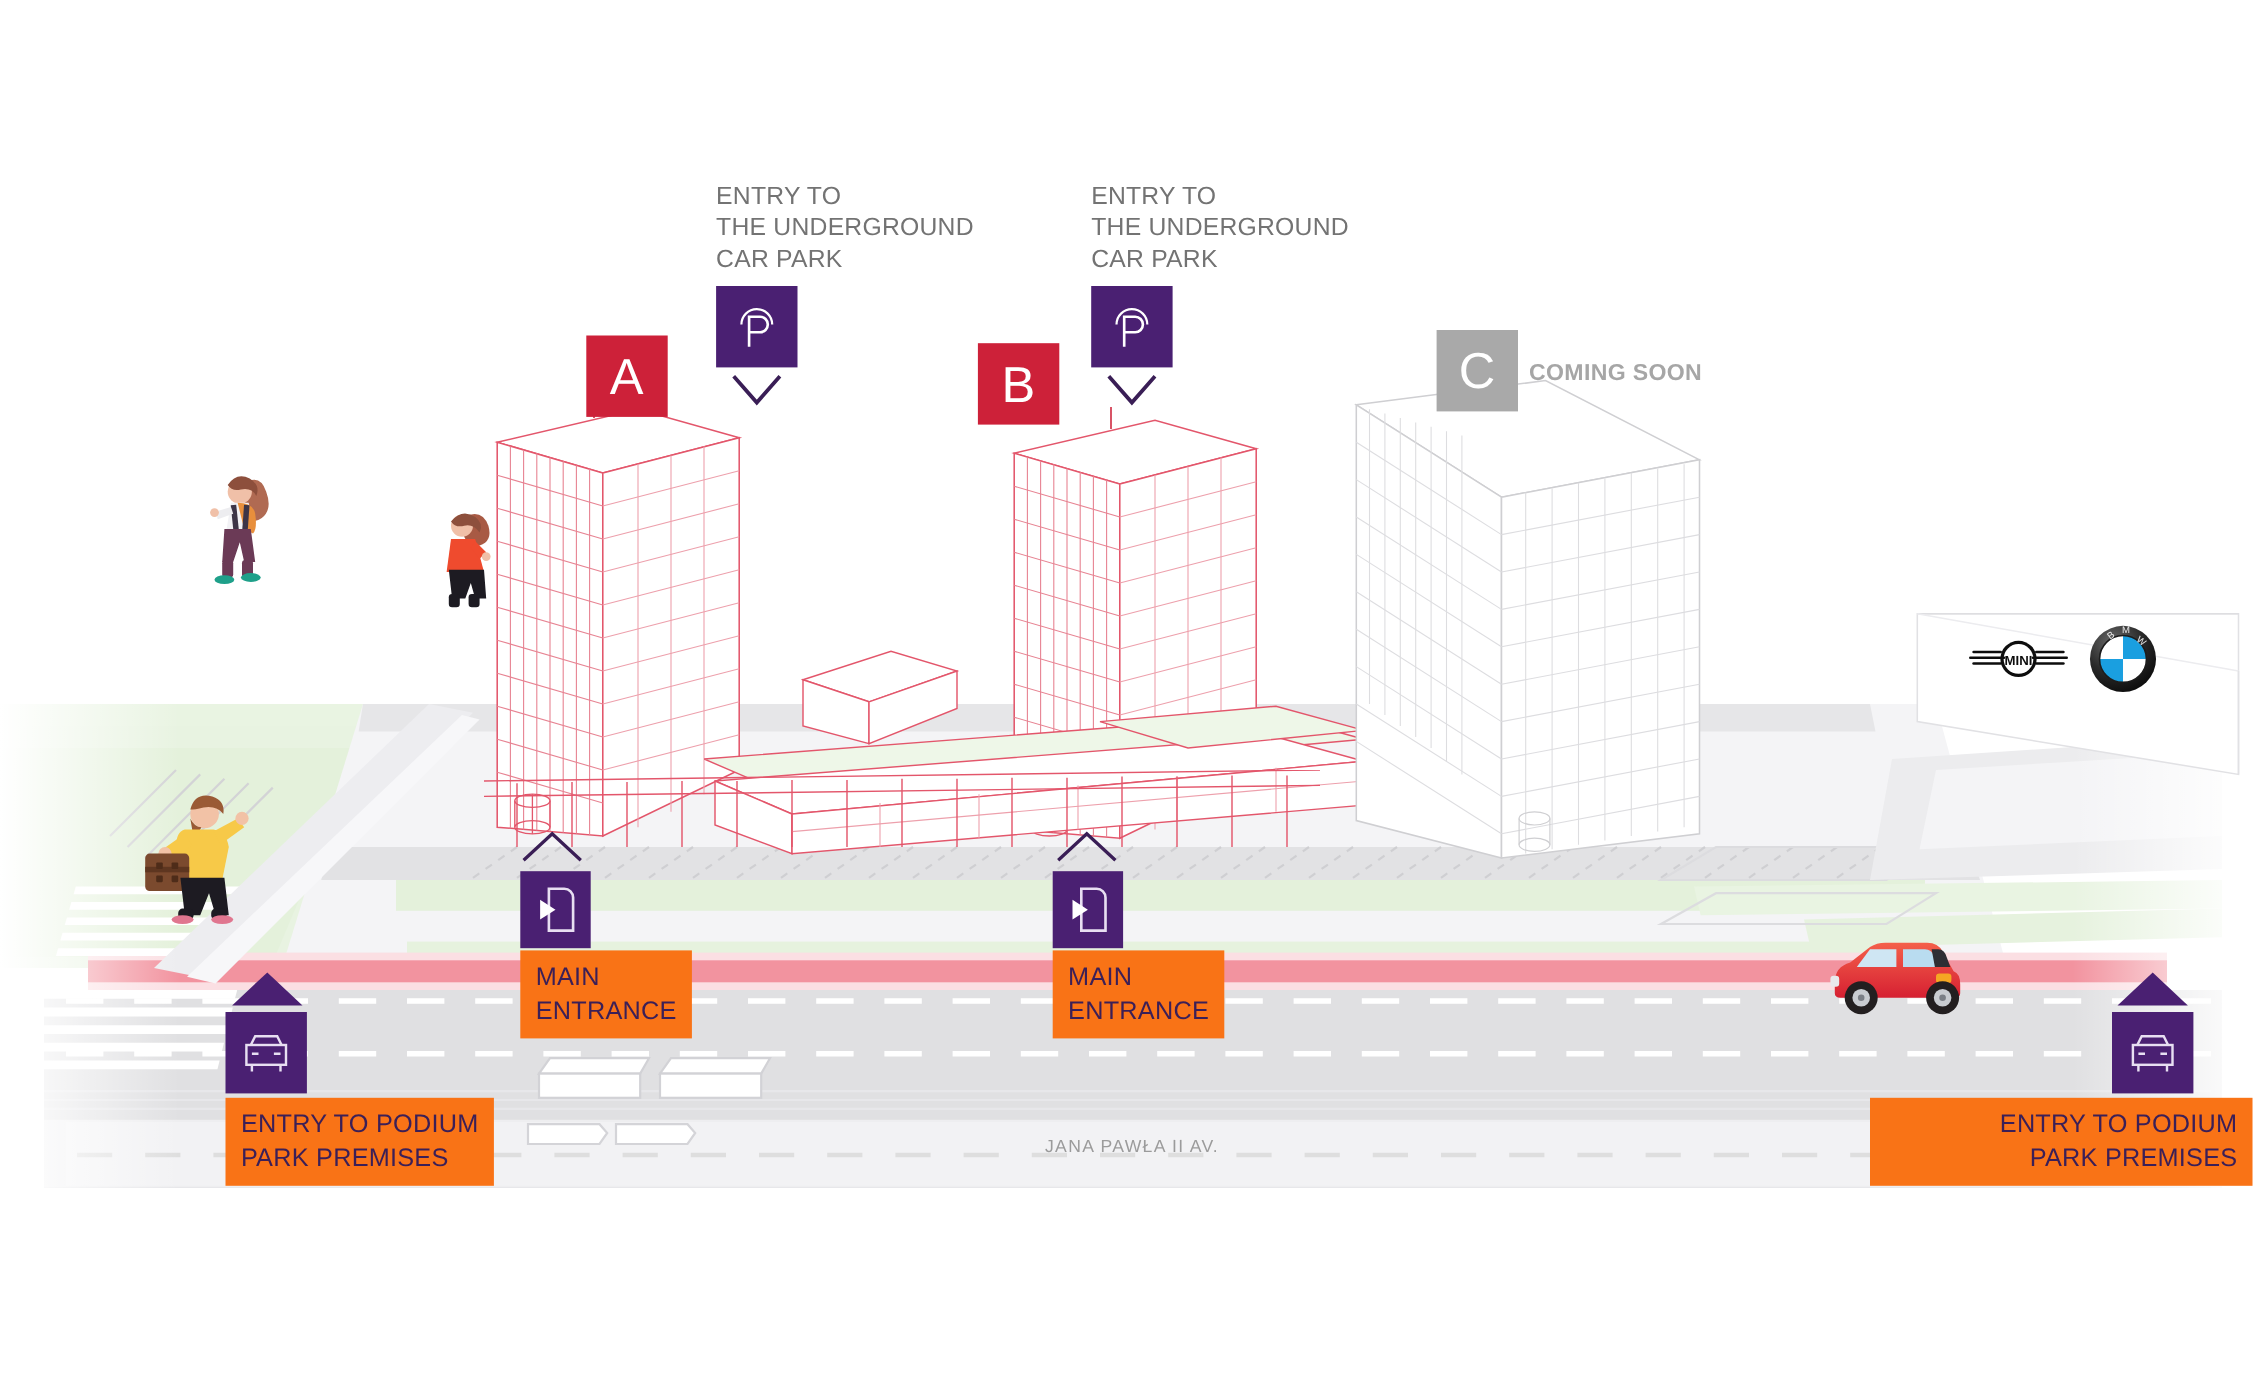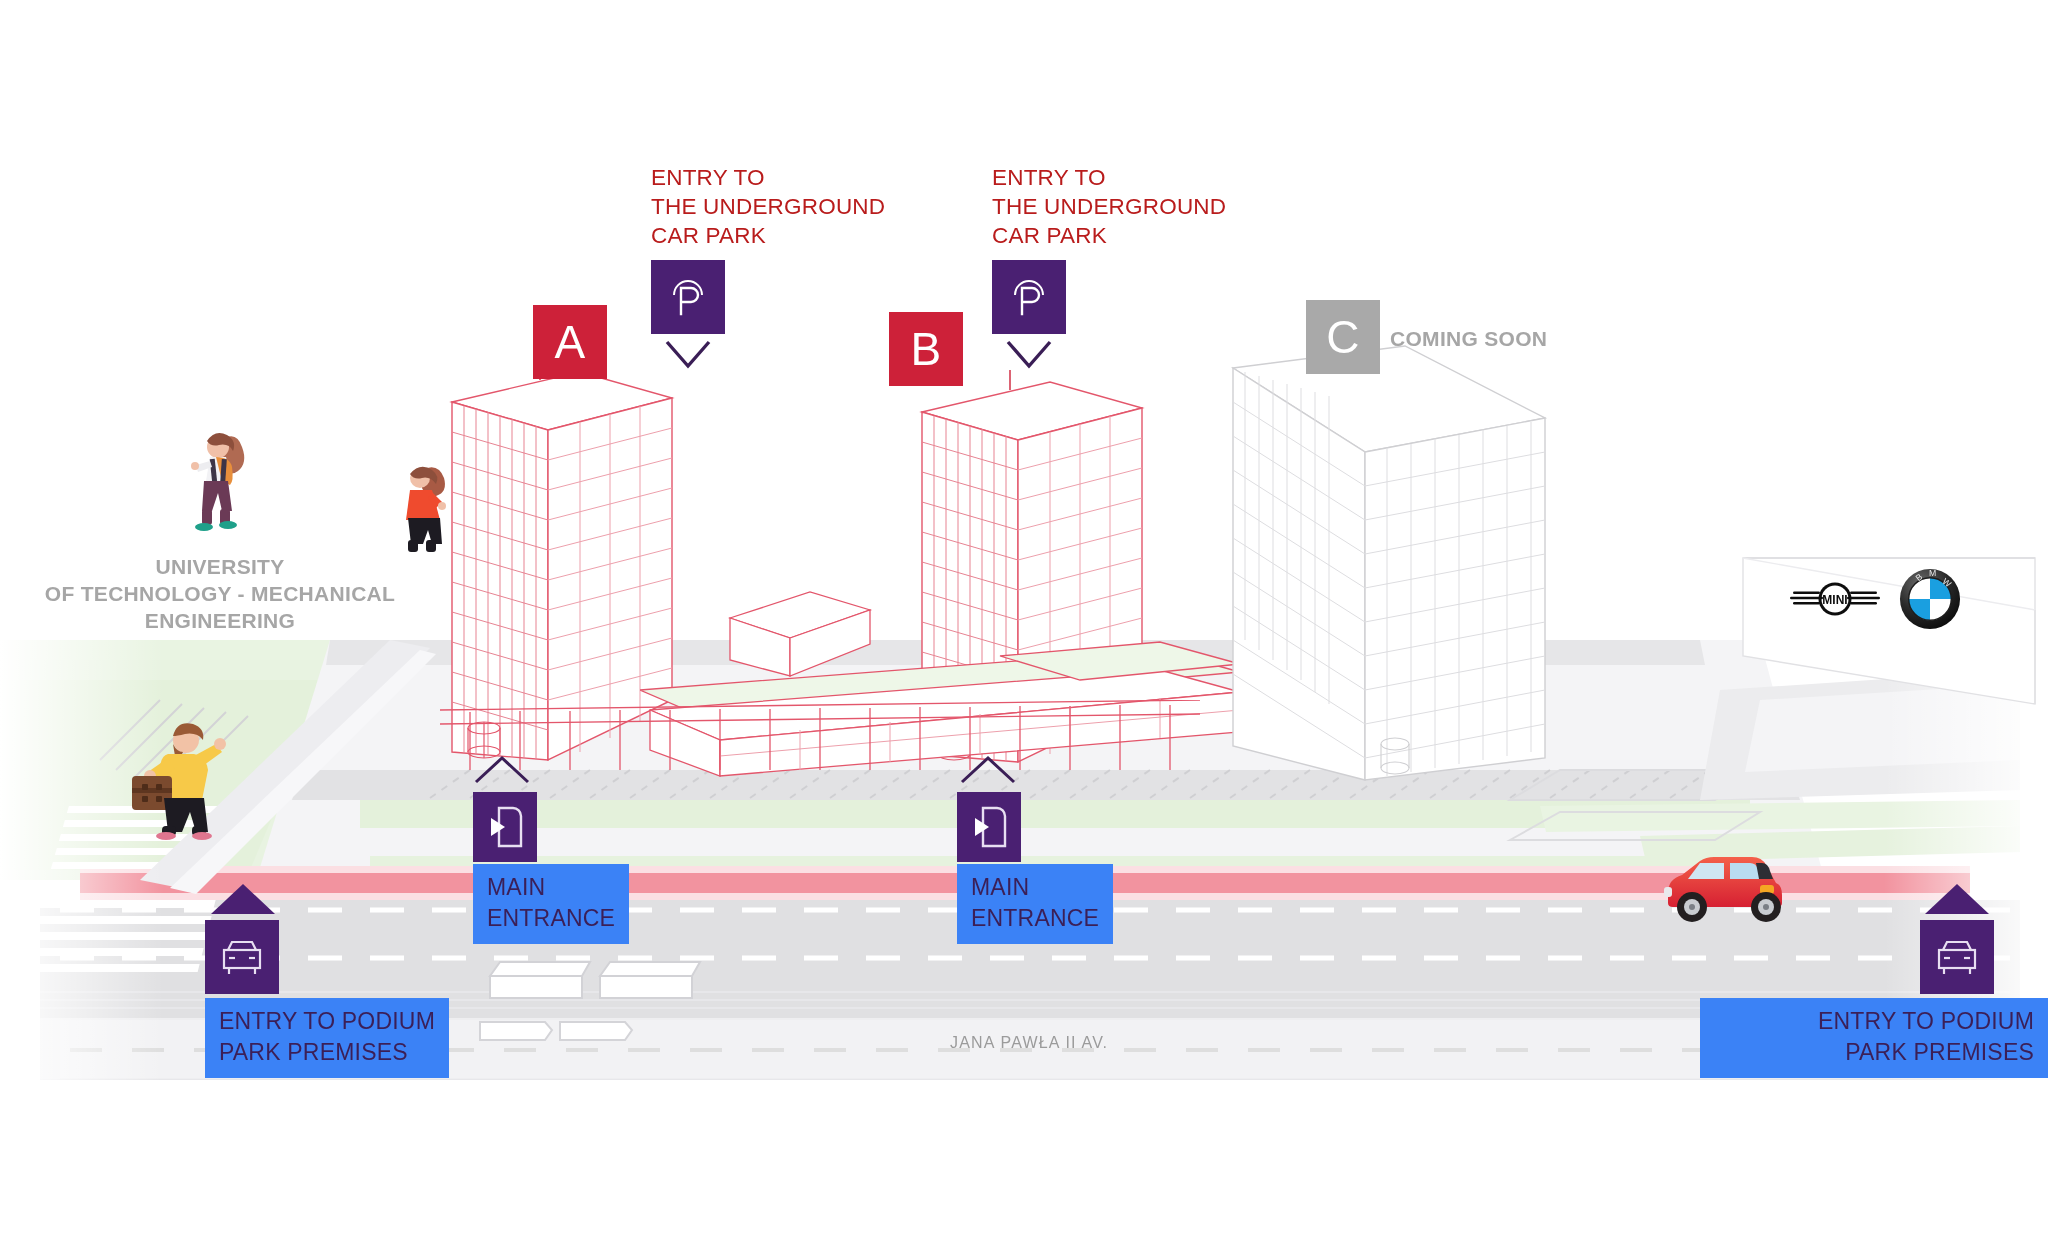--- a/index.html
+++ b/index.html
@@ -33,29 +33,29 @@
     line-height:1;
     letter-spacing:0.5px;
   }
   .sq-marker.red{background:#cd2139;}
   .sq-marker.grey{background:#a9a9a9;}
   .sq-marker.purple{background:#4a2072;}
 
   
   .callout{
     position:absolute;
-    color:#b91c1c;
+    color:#737373;
     font-size:22.5px;
     line-height:29px;
     letter-spacing:0.2px;
     white-space:pre-line;
   }
   .label-box{
     position:absolute;
-    background:#3b82f6;
+    background:#f97316;
     color:#3b1f57;
     font-size:23px;
     line-height:31px;
     padding:8px 14px 10px 14px;
     white-space:pre-line;
     letter-spacing:0.2px;
   }
   .label-box.right{text-align:right;}
 
   .grey-text{
@@ -590,23 +590,20 @@
   </div>
 
   <div class="sq-marker red nosel" style="left:533px;top:305px;">A</div>
 
   <div class="sq-marker red nosel" style="left:889px;top:312px;">B</div>
 
   <div class="sq-marker grey nosel" style="left:1306px;top:300px;">C</div>
 
   <div class="grey-text nosel" style="left:1390px;top:325px;width:230px;text-align:left;">COMING SOON</div>
 
-  <div class="grey-text nosel" style="left:20px;top:553px;width:400px;">UNIVERSITY
-OF TECHNOLOGY - MECHANICAL
-ENGINEERING</div>
 
 
   <svg class="abs" style="left:470px;top:752px;" width="64" height="34" viewBox="0 0 64 34">
     <path d="M6 30 L32 6 L58 30" fill="none" stroke="#3a1e56" stroke-width="3"></path>
   </svg>
   <div class="abs" style="left:473px;top:792px;">
     <div style="width:64px;height:70px;background:#4a2072;display:flex;align-items:center;justify-content:center;">
       <svg width="44" height="50" viewBox="0 0 44 50">
         <path d="M16 6 L30 6 a8 8 0 0 1 8 8 L38 44 L16 44 Z" fill="none" stroke="#e8dff2" stroke-width="2.4"></path>
         <path d="M8 16 L22 25 L8 34 Z" fill="#ffffff"></path>

